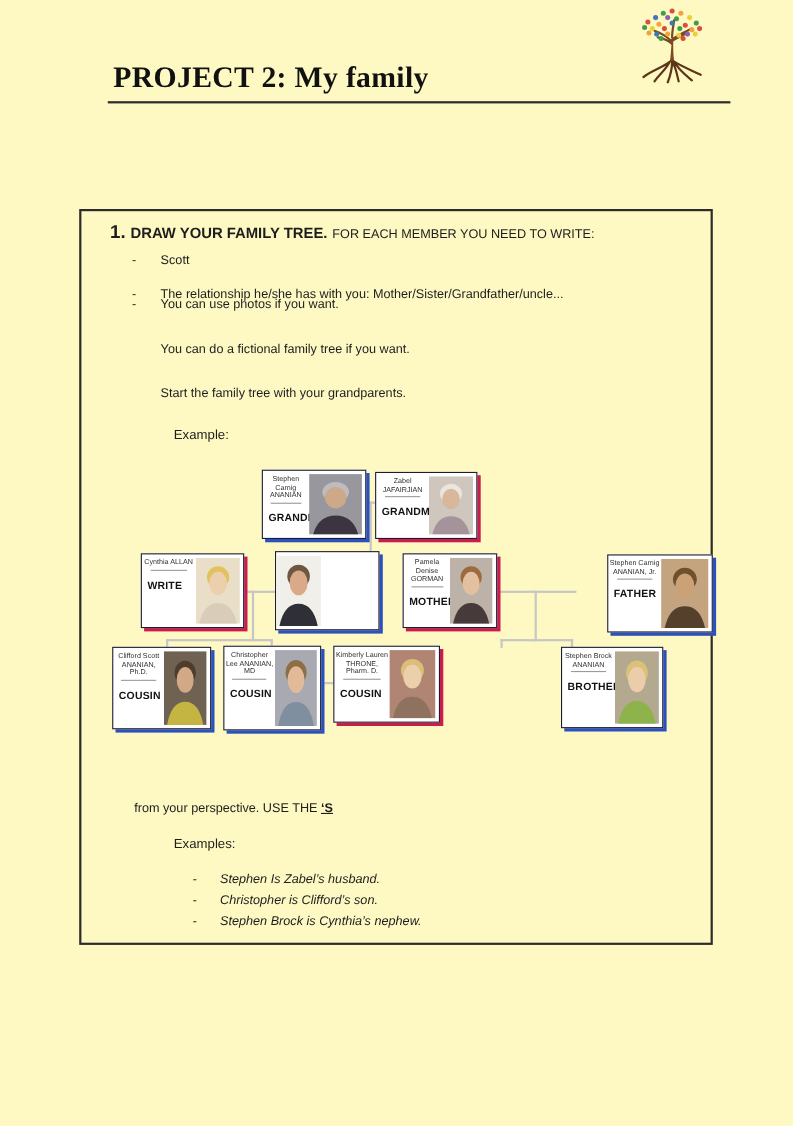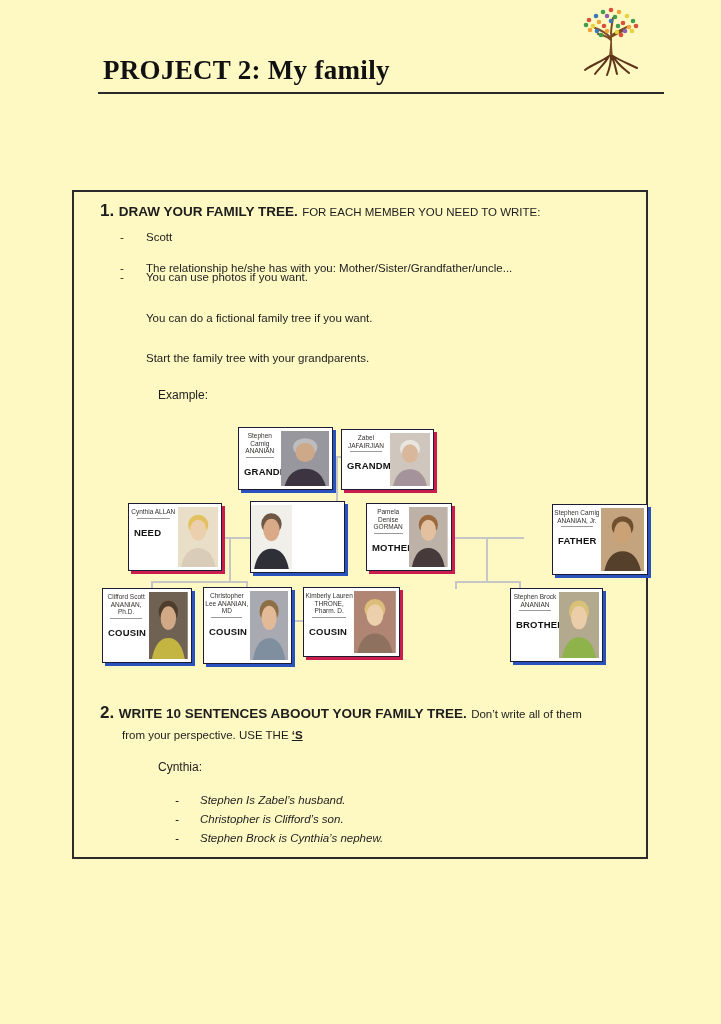--- a/index.html
+++ b/index.html
@@ -174,21 +174,21 @@
         <ellipse class="hair" cx="20" cy="16" rx="10" ry="9"></ellipse>
         <ellipse class="skin" cx="20" cy="21" rx="8" ry="9.5"></ellipse>
         <path class="cl" d="M3 54 Q7 37 20 37 Q33 37 37 54 Z"></path>
       </svg>
   </div>
 
   <div class="m female p2" id="m2">
     <div class="info">
       <div class="nm">Cynthia ALLAN</div>
       <div class="sep"></div>
-      <div class="rel">NEED</div>
+      <div class="rel">WRITE</div>
     </div>
     <svg class="ph" viewBox="0 0 40 54" preserveAspectRatio="none">
         <rect class="bg" width="40" height="54"></rect>
         <ellipse class="hair" cx="20" cy="16" rx="10" ry="9"></ellipse>
         <ellipse class="skin" cx="20" cy="21" rx="8" ry="9.5"></ellipse>
         <path class="cl" d="M3 54 Q7 37 20 37 Q33 37 37 54 Z"></path>
       </svg>
   </div>
 
   <div class="m male p3" id="m3">
@@ -278,30 +278,25 @@
       <div class="rel">BROTHER</div>
     </div>
     <svg class="ph" viewBox="0 0 40 54" preserveAspectRatio="none">
         <rect class="bg" width="40" height="54"></rect>
         <ellipse class="hair" cx="20" cy="16" rx="10" ry="9"></ellipse>
         <ellipse class="skin" cx="20" cy="21" rx="8" ry="9.5"></ellipse>
         <path class="cl" d="M3 54 Q7 37 20 37 Q33 37 37 54 Z"></path>
       </svg>
   </div>
 
-  <div class="s-head s2-head">
-    <span class="s-num">2.</span>
-    <span class="s-title">WRITE 10 SENTENCES ABOOUT YOUR FAMILY TREE.</span>
-    <span class="s-sub">Don’t write all of them</span>
-  </div>
   <div class="s2-line2">
     <span>from your perspective. USE THE </span><span class="poss">‘S</span>
   </div>
 
-  <div class="ex-label" style="top:760px">Cynthia:</div>
+  <div class="ex-label" style="top:760px">Examples:</div>
 
   <div class="ex-list">
     <div class="row" style="top:794px"><span>Stephen Is Zabel’s husband.</span></div>
     <div class="row" style="top:813px"><span>Christopher is Clifford’s son.</span></div>
     <div class="row" style="top:832px"><span>Stephen Brock is Cynthia’s nephew.</span></div>
   </div>
 
 </div>
 
 </body></html>

